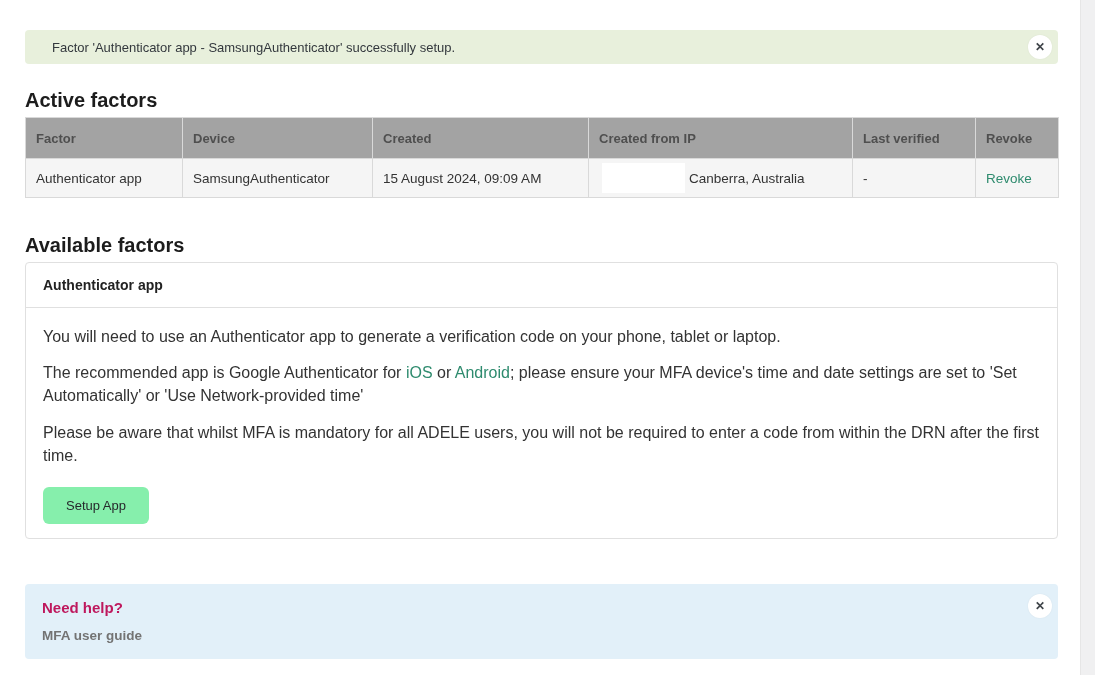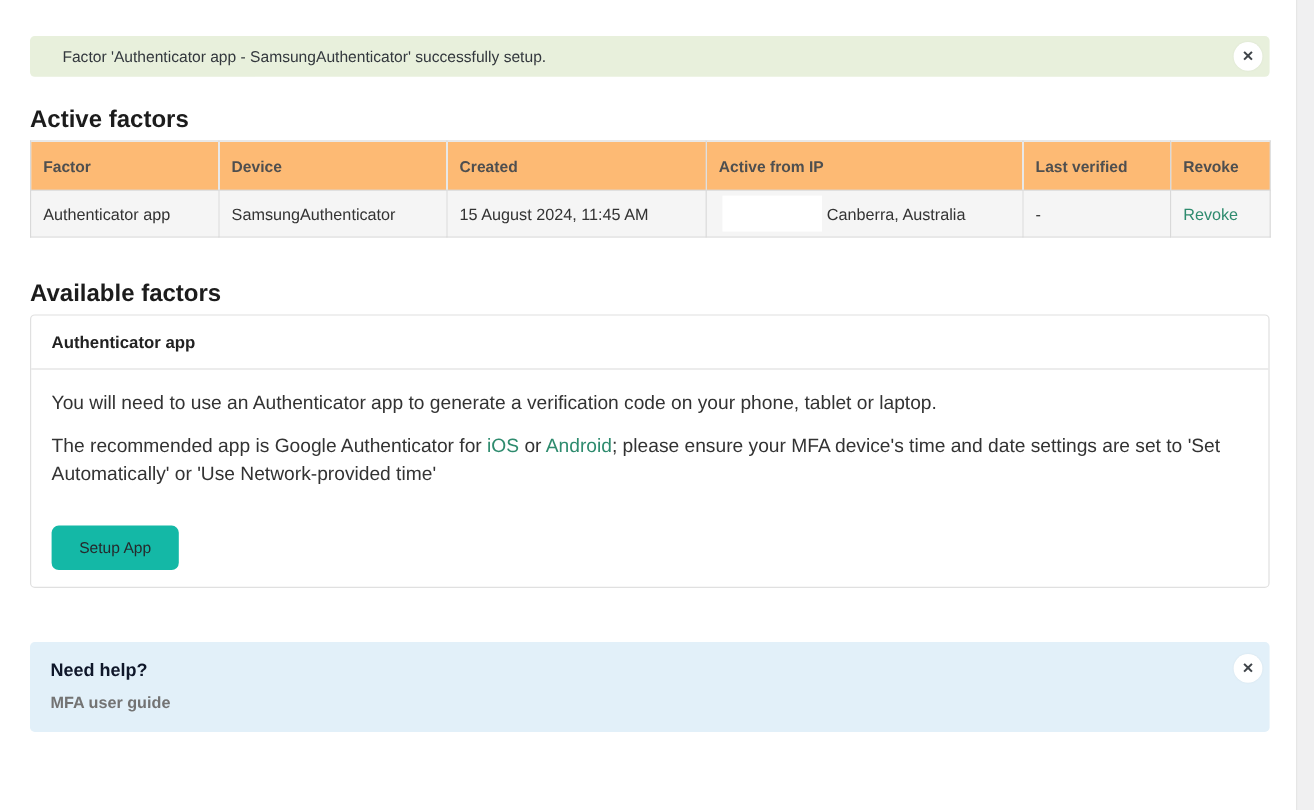--- a/index.html
+++ b/index.html
@@ -77,21 +77,21 @@
     font-size: 13.5px;
   }
   .factors-table th, .factors-table td {
     border: 1px solid #d9d9d9;
     text-align: left;
     vertical-align: middle;
     overflow: hidden;
     white-space: nowrap;
   }
   .factors-table th {
-    background: #fdba74;
+    background: #a3a3a3;
     font-size: 13px;
     font-weight: bold;
     color: #4f4f4f;
     height: 41px;
     padding: 0 10px;
   }
   .factors-table td {
     background: #f5f5f5;
     color: #333333;
     height: 39px;
@@ -131,22 +131,22 @@
   .factor-card-body {
     padding: 17px 17px 14px 17px;
   }
   .factor-card-body p {
     margin: 0 0 13px 0;
     font-size: 16px;
     line-height: 1.45;
     color: #333333;
   }
   .setup-btn {
-    margin-top: 17px;
-    background: #14b8a6;
+    margin-top: 7px;
+    background: #86efac;
     color: #26292c;
     border: none;
     border-radius: 6px;
     padding: 11px 23px;
     font-size: 13px;
     font-family: "Liberation Sans", sans-serif;
     cursor: pointer;
   }
 
   
@@ -155,21 +155,21 @@
     min-height: 74px;
     background: #e2f0f9;
     border-radius: 4px;
     position: relative;
     padding: 15px 44px 15px 17px;
   }
   .help-banner .close-btn { right: 6px; top: 10px; }
   .help-title {
     font-size: 15px;
     font-weight: bold;
-    color: #0f172a;
+    color: #be185d;
     margin: 0 0 10px 0;
   }
   .help-link {
     font-size: 13.5px;
     font-weight: bold;
     color: #737373;
     text-decoration: none;
     cursor: pointer;
   }
 </style>
@@ -196,30 +196,30 @@
       <col style="width:216px">
       <col style="width:264px">
       <col style="width:123px">
       <col style="width:83px">
     </colgroup>
     <thead>
       <tr>
         <th>Factor</th>
         <th>Device</th>
         <th>Created</th>
-        <th>Active from IP</th>
+        <th>Created from IP</th>
         <th>Last verified</th>
         <th>Revoke</th>
       </tr>
     </thead>
     <tbody>
       <tr>
         <td>Authenticator app</td>
         <td>SamsungAuthenticator</td>
-        <td>15 August 2024, 11:45 AM</td>
+        <td>15 August 2024, 09:09 AM</td>
         <td class="ip-cell">
           <span class="ip-cell-inner">
             <span class="ip-redaction"></span>
             <span class="ip-location">Canberra, Australia</span>
           </span>
         </td>
         <td>-</td>
         <td>
           <a class="teal-link">Revoke</a>
         </td>
@@ -227,20 +227,21 @@
     </tbody>
   </table>
 
   <h2 class="section-title second">Available factors</h2>
 
   <div class="factor-card">
     <div class="factor-card-header">Authenticator app</div>
     <div class="factor-card-body">
       <p>You will need to use an Authenticator app to generate a verification code on your phone, tablet or laptop.</p>
       <p><span>The recommended app is Google Authenticator for </span><a class="teal-link">iOS</a><span> or </span><a class="teal-link">Android</a><span>; please ensure your MFA device's time and date settings are set to 'Set Automatically' or 'Use Network-provided time'</span></p>
+      <p>Please be aware that whilst MFA is mandatory for all ADELE users, you will not be required to enter a code from within the DRN after the first time.</p>
       <button class="setup-btn">Setup App</button>
     </div>
   </div>
 
   <div class="help-banner">
     <div class="help-title">Need help?</div>
     <a class="help-link">MFA user guide</a>
     <button class="close-btn">
       <span class="x-glyph">✕</span>
     </button>

